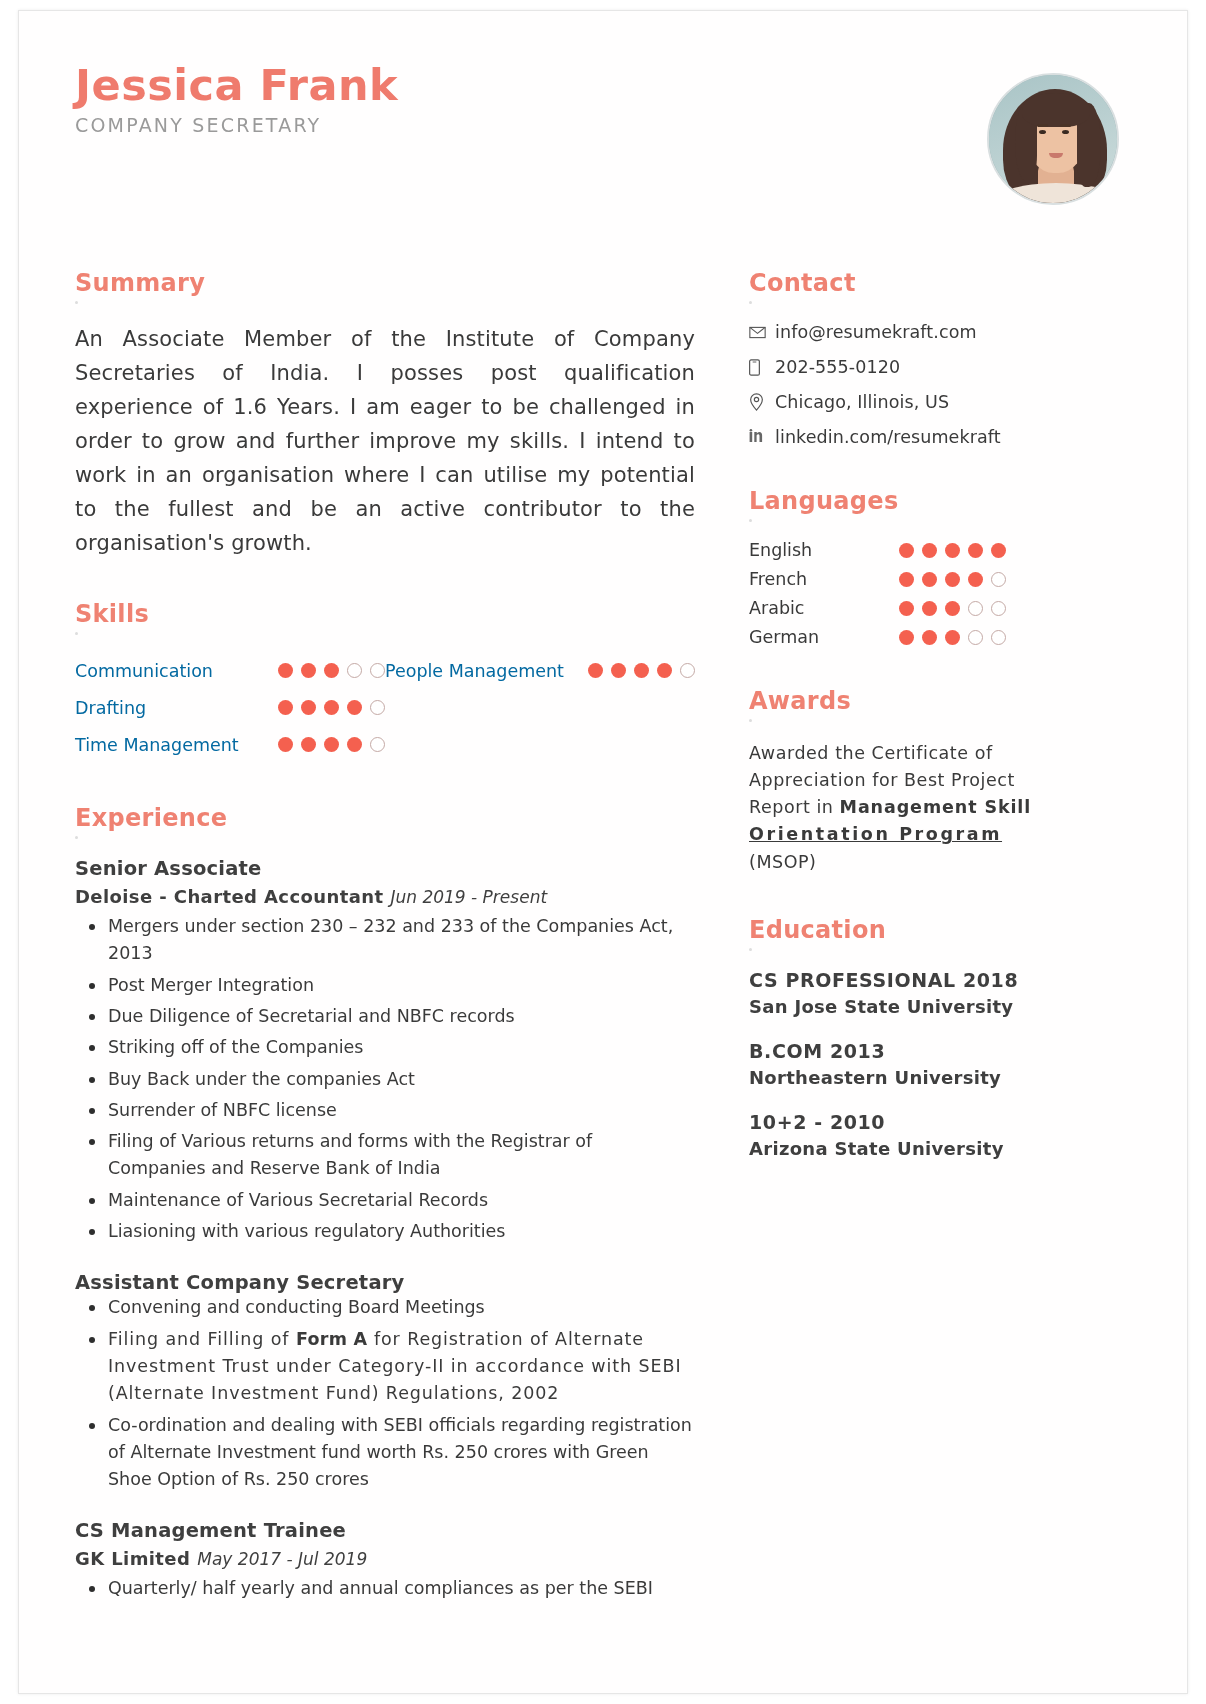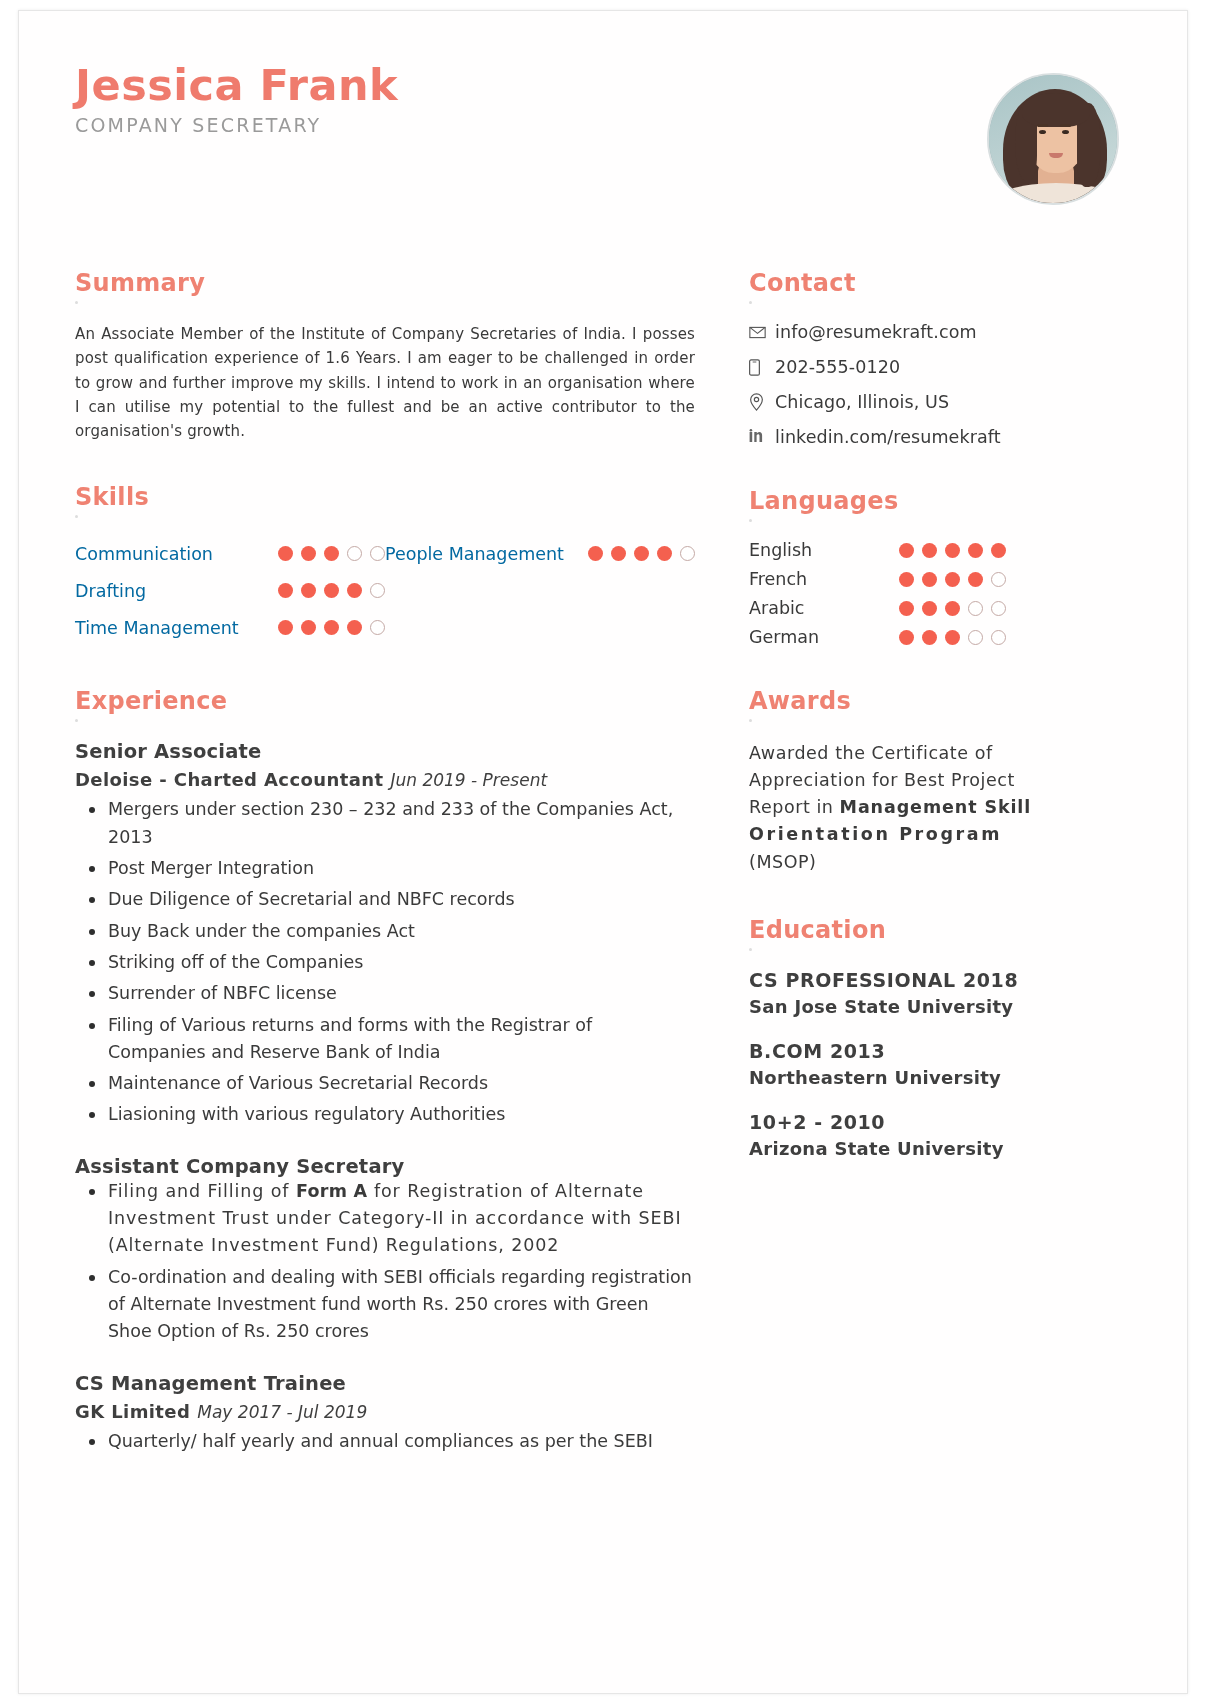--- a/index.html
+++ b/index.html
@@ -94,21 +94,21 @@
     letter-spacing: 0.3px;
     margin-bottom: 4px;
   }
   .sec-dot {
     width: 3px; height: 3px; background: #ddd; border-radius: 50%;
     margin-bottom: 18px;
   }
   .sec + .sec { margin-top: 40px; }
 
   .summary-text {
-    font-size: 15px;
+    font-size: 21px;
     line-height: 1.62;
     color: #3a3a3a;
     text-align: justify;
     letter-spacing: 0.15px;
   }
 
   
   .skills-grid {
     display: flex;
     flex-wrap: wrap;
@@ -198,21 +198,21 @@
   .lang-name { font-size: 17.5px; color: #3a3a3a; width: 150px; }
 
   
   .awards-text {
     font-size: 17.5px;
     line-height: 1.55;
     color: #3a3a3a;
     letter-spacing: 0.55px;
   }
   .awards-text b { font-weight: 700; letter-spacing: 0.9px; }
-  .awards-text .sp { letter-spacing: 2.6px; font-weight: 700; }
+  .awards-text .sp { letter-spacing: 2.6px; font-weight: 700; text-decoration: underline; }
 
   
   .edu-item { margin-bottom: 23px; }
   .edu-deg {
     font-size: 19px;
     font-weight: 700;
     color: #3f3f3f;
     letter-spacing: 0.6px;
     margin-bottom: 5px;
   }
@@ -315,31 +315,32 @@
             <div class="sec-title">Experience</div>
             <div class="sec-dot"></div>
             <div id="jobs-list">
                 <div class="job">
                   <div class="job-title">Senior Associate</div>
                   <div class="job-line"><span class="job-company">Deloise - Charted Accountant</span><span class="job-dates">Jun 2019 - Present</span></div>
                   <ul class="bullets">
                     <li class="">Mergers under section 230 – 232 and 233 of the Companies Act, 2013</li>
                     <li class="">Post Merger Integration</li>
                     <li class="">Due Diligence of Secretarial and NBFC records</li>
+                    <li class="">Striking off of the Companies</li>
                     <li class="">Buy Back under the companies Act</li>
-                    <li class="">Striking off of the Companies</li>
                     <li class="">Surrender of NBFC license</li>
                     <li class="">Filing of Various returns and forms with the Registrar of Companies and Reserve Bank of India</li>
                     <li class="">Maintenance of Various Secretarial Records</li>
                     <li class="">Liasioning with various regulatory Authorities</li>
                   </ul>
                 </div>
                 <div class="job">
                   <div class="job-title">Assistant Company Secretary</div>
                   <ul class="bullets">
+                    <li class="">Convening and conducting Board Meetings</li>
                     <li class="wide">Filing and Filling of <b>Form A</b> for Registration of Alternate Investment Trust under Category-II in accordance with SEBI (Alternate Investment Fund) Regulations, 2002</li>
                     <li class="">Co-ordination and dealing with SEBI officials regarding registration of Alternate Investment fund worth Rs. 250 crores with Green Shoe Option of Rs. 250 crores</li>
                   </ul>
                 </div>
                 <div class="job">
                   <div class="job-title">CS Management Trainee</div>
                   <div class="job-line"><span class="job-company">GK Limited</span><span class="job-dates">May 2017 - Jul 2019</span></div>
                   <ul class="bullets">
                     <li class="">Quarterly/ half yearly and annual compliances  as per the SEBI</li>
                   </ul>

